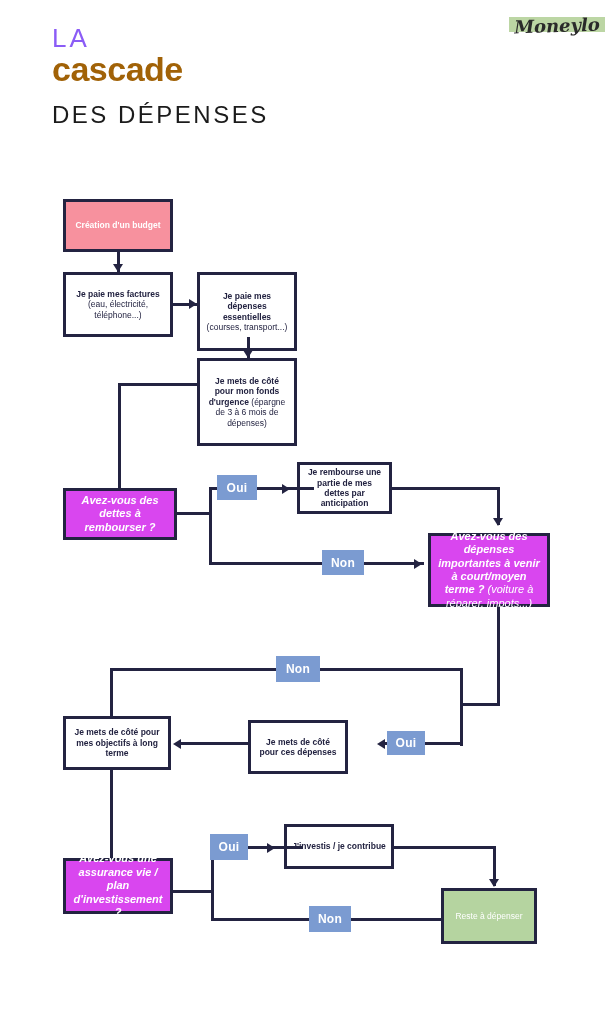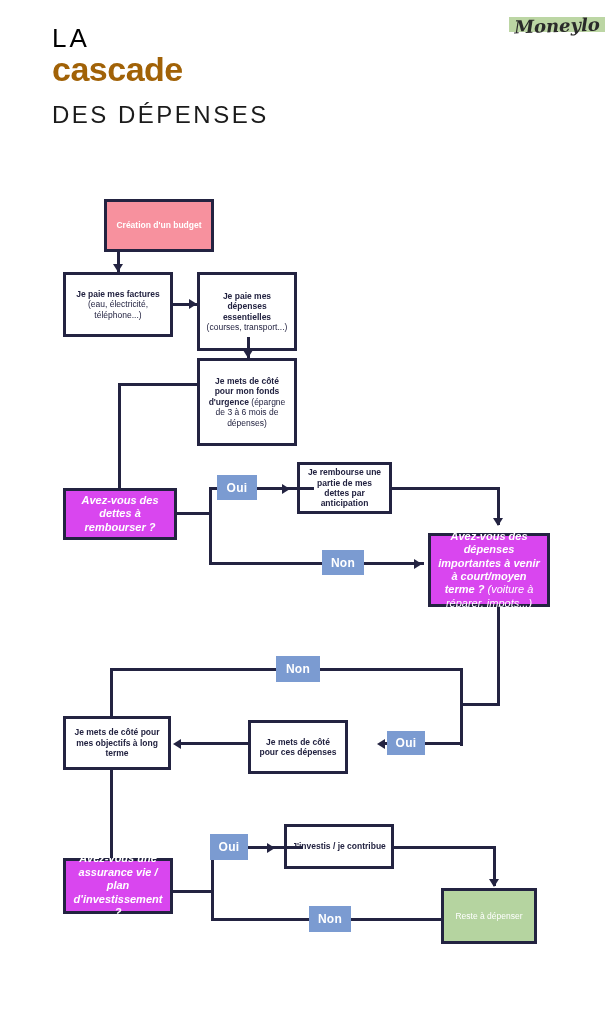--- a/index.html
+++ b/index.html
@@ -6,21 +6,21 @@
   body{
     width:615px;height:1024px;position:relative;overflow:hidden;
     font-family:"Liberation Sans","DejaVu Sans",sans-serif;
     color:#232338;
   }
   #canvas{position:absolute;inset:0;width:615px;height:1024px;}
 
   
   .hdr{position:absolute;left:0;top:0;width:615px;height:175px;}
   .t-la{position:absolute;left:52px;top:25px;font-size:26px;letter-spacing:3px;
-        font-weight:400;color:#000000;line-height:1;}
+        font-weight:400;color:#8b5cf6;line-height:1;}
   .t-cascade{position:absolute;left:52px;top:52px;font-size:34px;font-weight:700;
         letter-spacing:-0.5px;color:#a16207;line-height:1.05;}
   .t-dep{position:absolute;left:52px;top:103px;font-size:24px;letter-spacing:2.5px;
         font-weight:400;color:#1b1b1b;line-height:1;}
 
   .logo{position:absolute;left:509px;top:8px;width:96px;height:34px;}
   .logo-bar{position:absolute;left:0;top:9px;width:96px;height:15px;background:#bcd6a4;}
   .logo-txt{position:absolute;left:0;top:0;width:96px;height:34px;
         display:flex;align-items:center;justify-content:center;
         font-family:"DejaVu Serif",serif;font-style:italic;font-weight:700;
@@ -115,21 +115,21 @@
 
   <div class="ln" style="left:211px;top:846px;width:92px;height:3px;"></div>
   <div class="arw arw-r" style="left:267px;top:843px;"></div>
 
   <div class="ln" style="left:211px;top:918px;width:232px;height:3px;"></div>
 
   <div class="ln" style="left:394px;top:846px;width:102px;height:3px;"></div>
   <div class="ln" style="left:493px;top:846px;width:3px;height:40px;"></div>
   <div class="arw arw-d" style="left:489px;top:879px;"></div>
 
-  <div class="node n-pink" style="left:63px;top:199px;width:110px;height:53px;margin-left:41px;">
+  <div class="node n-pink" style="left:63px;top:199px;width:110px;height:53px;">
     <span class="inner">Création d'un budget</span>
   </div>
 
   <div class="node n-white" style="left:63px;top:272px;width:110px;height:65px;">
     <span class="inner"><span>Je paie mes factures</span><span class="lt"> (eau, électricité, téléphone...)</span></span>
   </div>
 
   <div class="node n-white" style="left:197px;top:272px;width:100px;height:79px;">
     <span class="inner"><span>Je paie mes dépenses essentielles</span><span class="lt"> (courses, transport...)</span></span>
   </div>

